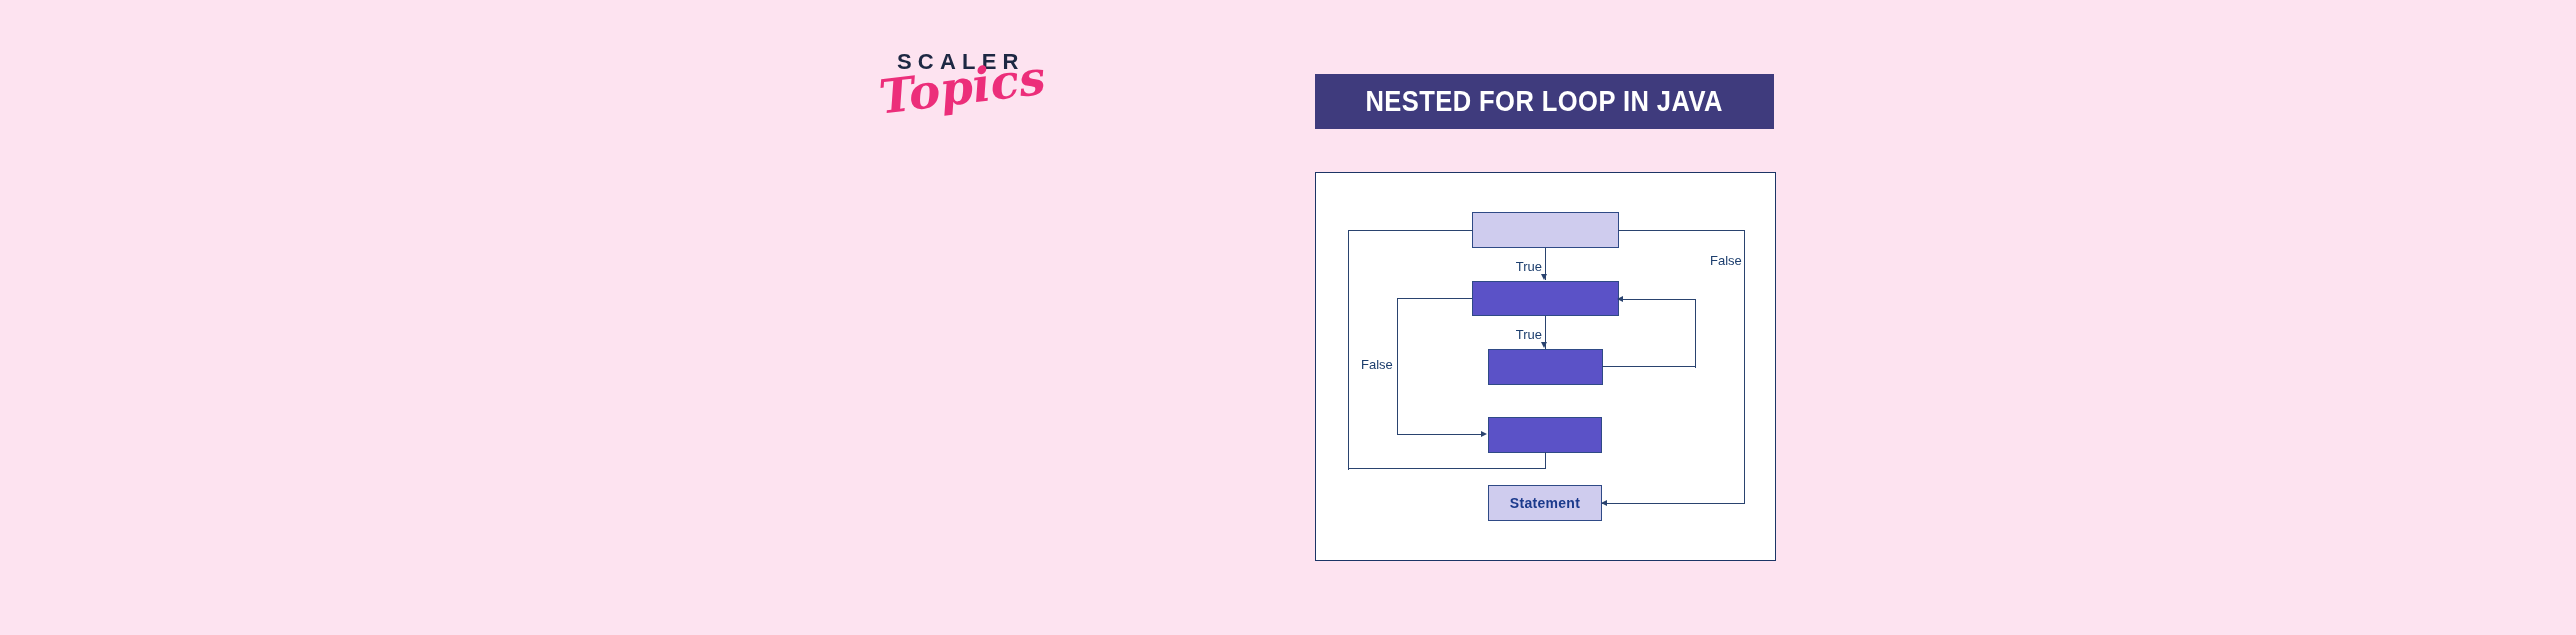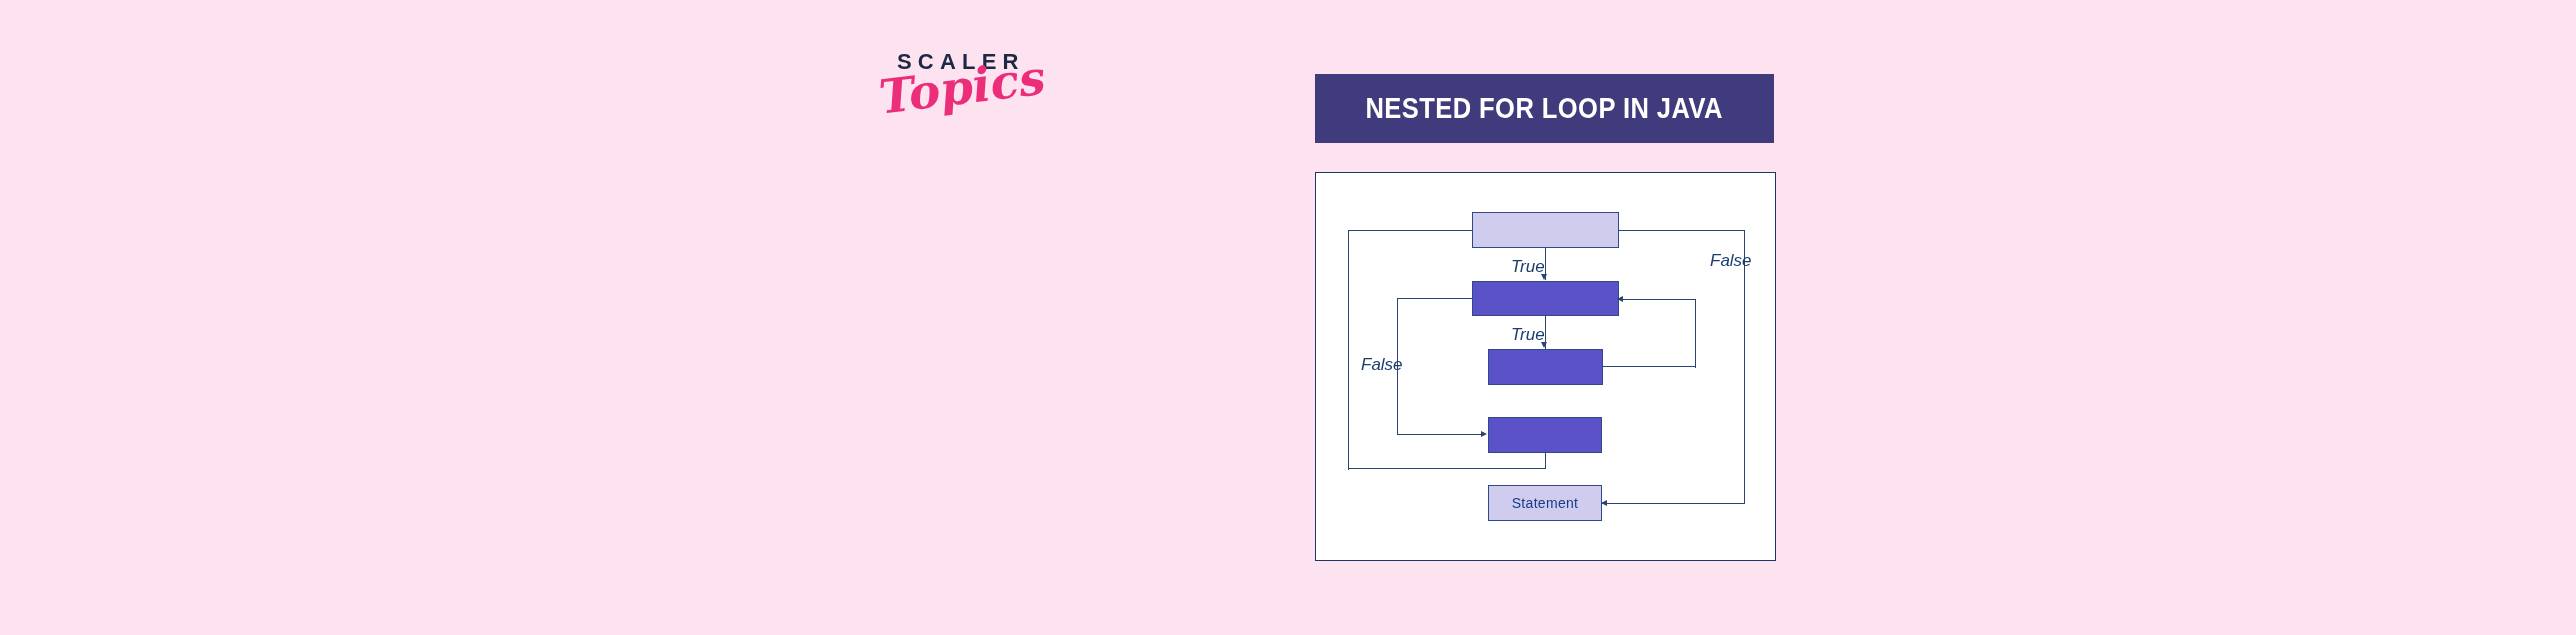--- a/index.html
+++ b/index.html
@@ -15,44 +15,44 @@
   .abs{position:absolute;}
 
   
   .logo-brand{left:897px;top:49px;font-size:22px;font-weight:bold;
     letter-spacing:6.2px;color:var(--logo-brand);}
   .logo-script{left:879px;top:61px;width:144px;text-align:center;
     font-family:"DejaVu Serif",serif;font-style:italic;font-weight:bold;
     font-size:47px;color:var(--logo-script);transform:rotate(-7deg);line-height:1.2;}
 
   
-  .banner{left:1315px;top:74px;width:459px;height:69px;background:var(--banner-bg);
+  .banner{left:1315px;top:74px;width:459px;height:55px;background:var(--banner-bg);
     display:flex;align-items:center;justify-content:center;}
   .banner-title{color:var(--banner-text);font-weight:bold;font-size:29px;
     letter-spacing:0.5px;transform:scaleX(0.88);white-space:nowrap;}
 
   
   .chart{left:1315px;top:172px;width:461px;height:389px;background:var(--chart-bg);
     border:1.5px solid var(--chart-border);}
 
   .node{position:absolute;border:1px solid var(--box-border);
     display:flex;align-items:center;justify-content:center;}
   .node.light{background:var(--light-box);}
   .node.solid{background:var(--solid-box);}
-  .node-label{color:var(--statement-text);font-weight:normal;font-size:14px;letter-spacing:0.3px;}
+  .node-label{color:var(--statement-text);font-weight:bold;font-size:14px;letter-spacing:0.3px;}
 
   .hline,.vline{position:absolute;background:var(--line);}
   .hline{height:1px;} .vline{width:1px;}
 
   .arr{position:absolute;width:0;height:0;}
   .arr.down{border-left:3.6px solid transparent;border-right:3.6px solid transparent;border-top:6.7px solid var(--line);}
   .arr.left{border-top:3.6px solid transparent;border-bottom:3.6px solid transparent;border-right:6.7px solid var(--line);}
   .arr.right{border-top:3.6px solid transparent;border-bottom:3.6px solid transparent;border-left:6.7px solid var(--line);}
 
-  .edge-label{position:absolute;color:var(--label-text);font-size:17px;line-height:13.4px;font-style:italic;}
+  .edge-label{position:absolute;color:var(--label-text);font-size:13px;line-height:13.4px;}
   .ta-r{text-align:right;}
 </style>
 </head>
 <body>
 
 <div class="abs logo-brand">SCALER</div>
 <div class="abs logo-script">Topics</div>
 
 <div class="abs banner">
   <span class="banner-title">NESTED FOR LOOP IN JAVA</span>

